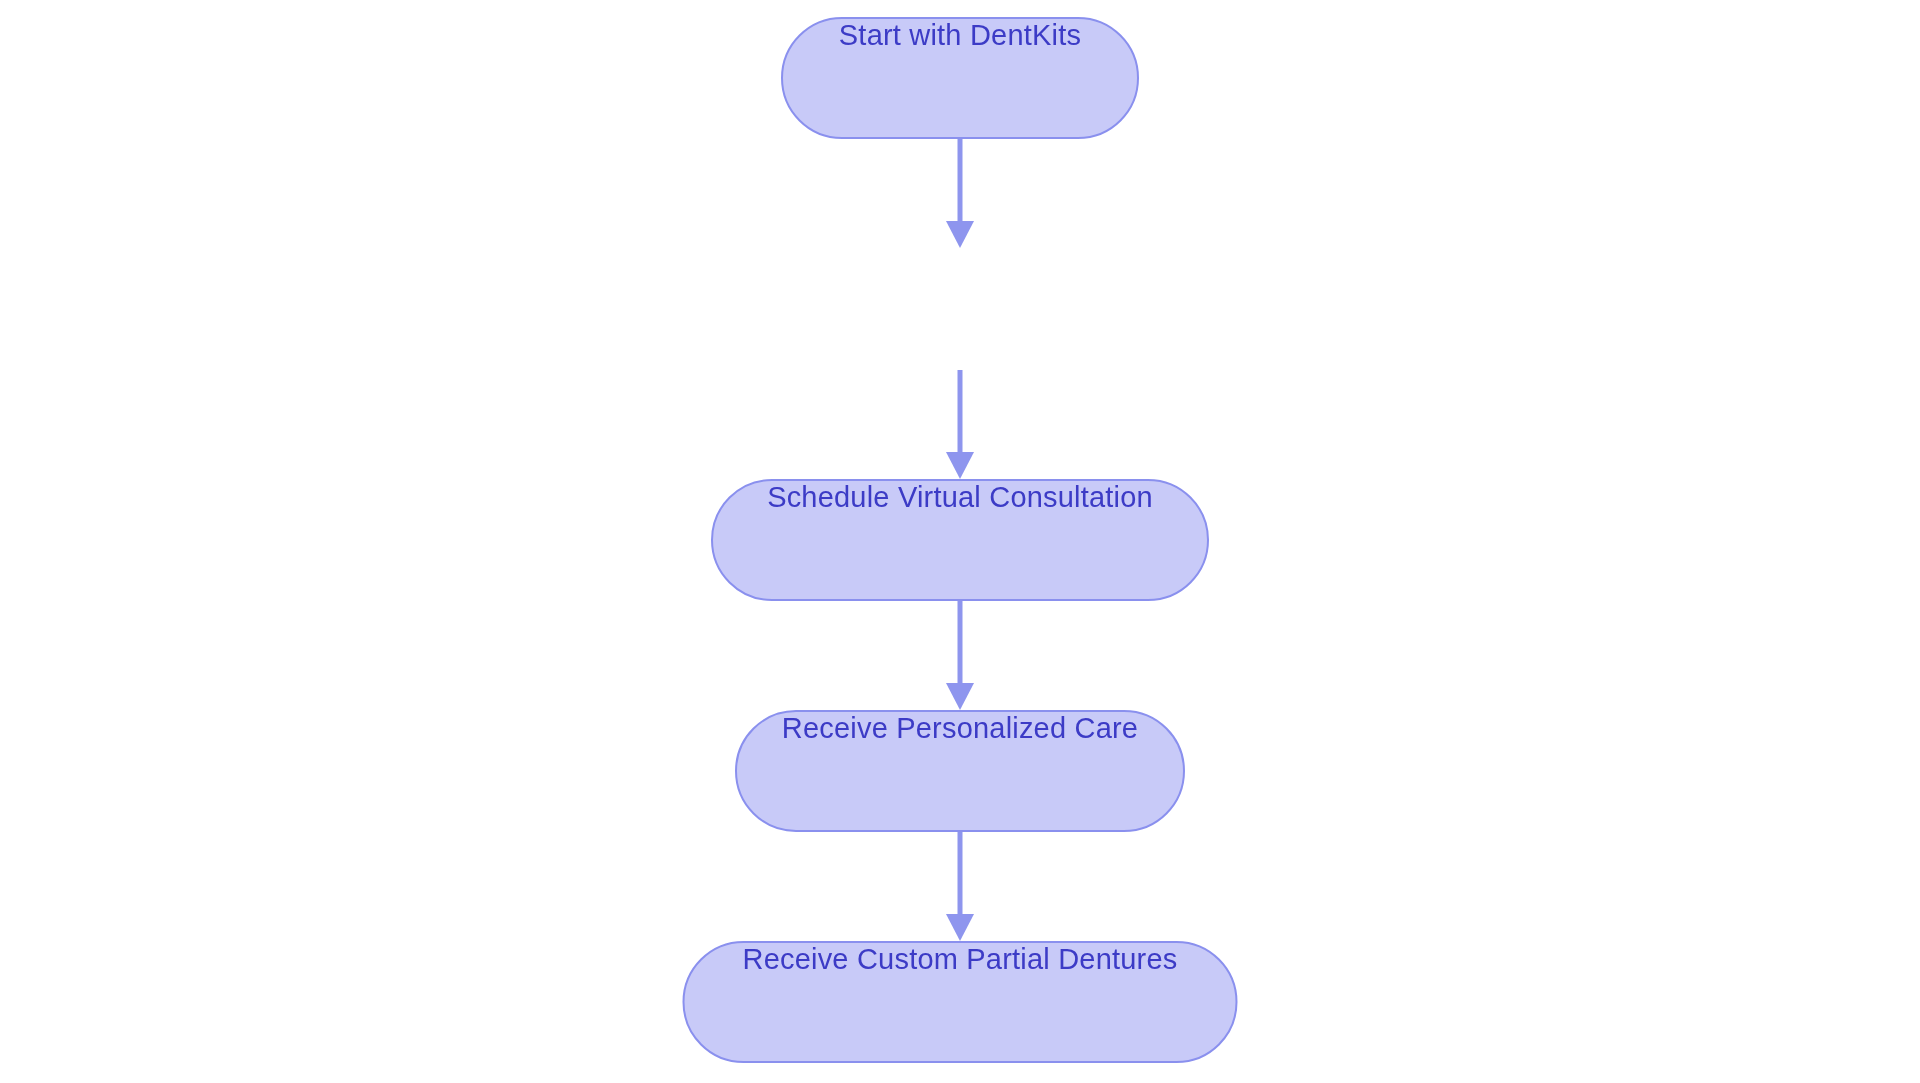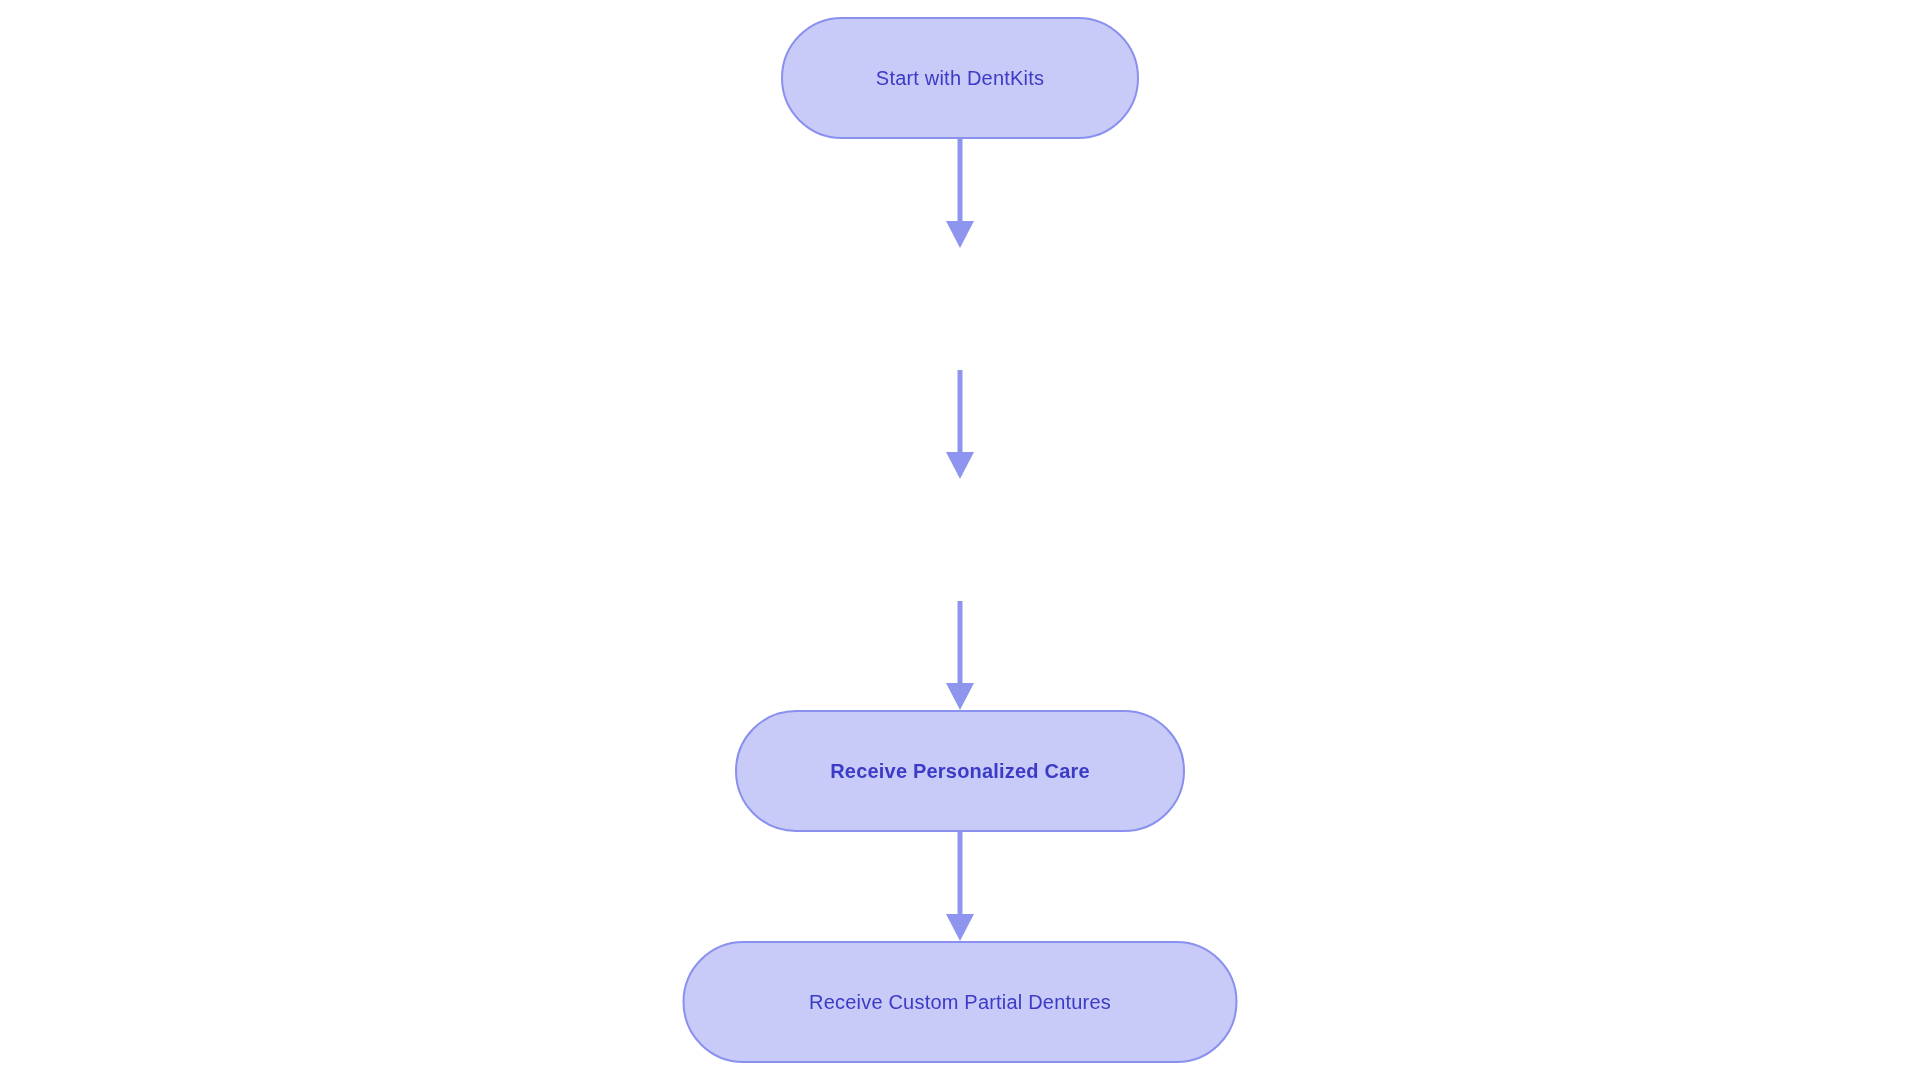--- a/index.html
+++ b/index.html
@@ -22,31 +22,30 @@
     position: absolute;
     left: 960px;
     transform: translateX(-50%);
     height: 122px;
     box-sizing: border-box;
     border-radius: 61px;
     background: var(--node-fill, #c8caf8);
     border: 2px solid var(--node-border, #8a90ee);
     color: var(--node-text, #3c3bc6);
     display: flex;
-    align-items: center;
     justify-content: center;
-    font-size: 20px;
+    font-size: 29px;
     letter-spacing: 0.2px;
     white-space: nowrap;
     text-align: center;
   }
   .n1 { top: 17px;  width: 358px; }
   .n2 { top: 248px; width: 450px; }
   .n3 { top: 479px; width: 498px; }
-  .n4 { top: 710px; width: 450px; font-weight: bold; }
+  .n4 { top: 710px; width: 450px; }
   .n5 { top: 941px; width: 555px; }
 
   .flow-arrow {
     position: absolute;
     left: 960px;
     transform: translateX(-50%);
     width: 30px;
     height: 109px;
   }
   .a1 { top: 139px; }
@@ -87,20 +86,23 @@
     <div class="arrow-shaft"></div>
     <div class="arrow-head"></div>
   </div>
 
 
   <div class="flow-arrow a2">
     <div class="arrow-shaft"></div>
     <div class="arrow-head"></div>
   </div>
 
+  <div class="flow-node n3">
+    <span>Schedule Virtual Consultation</span>
+  </div>
 
   <div class="flow-arrow a3">
     <div class="arrow-shaft"></div>
     <div class="arrow-head"></div>
   </div>
 
   <div class="flow-node n4">
     <span>Receive Personalized Care</span>
   </div>
 

